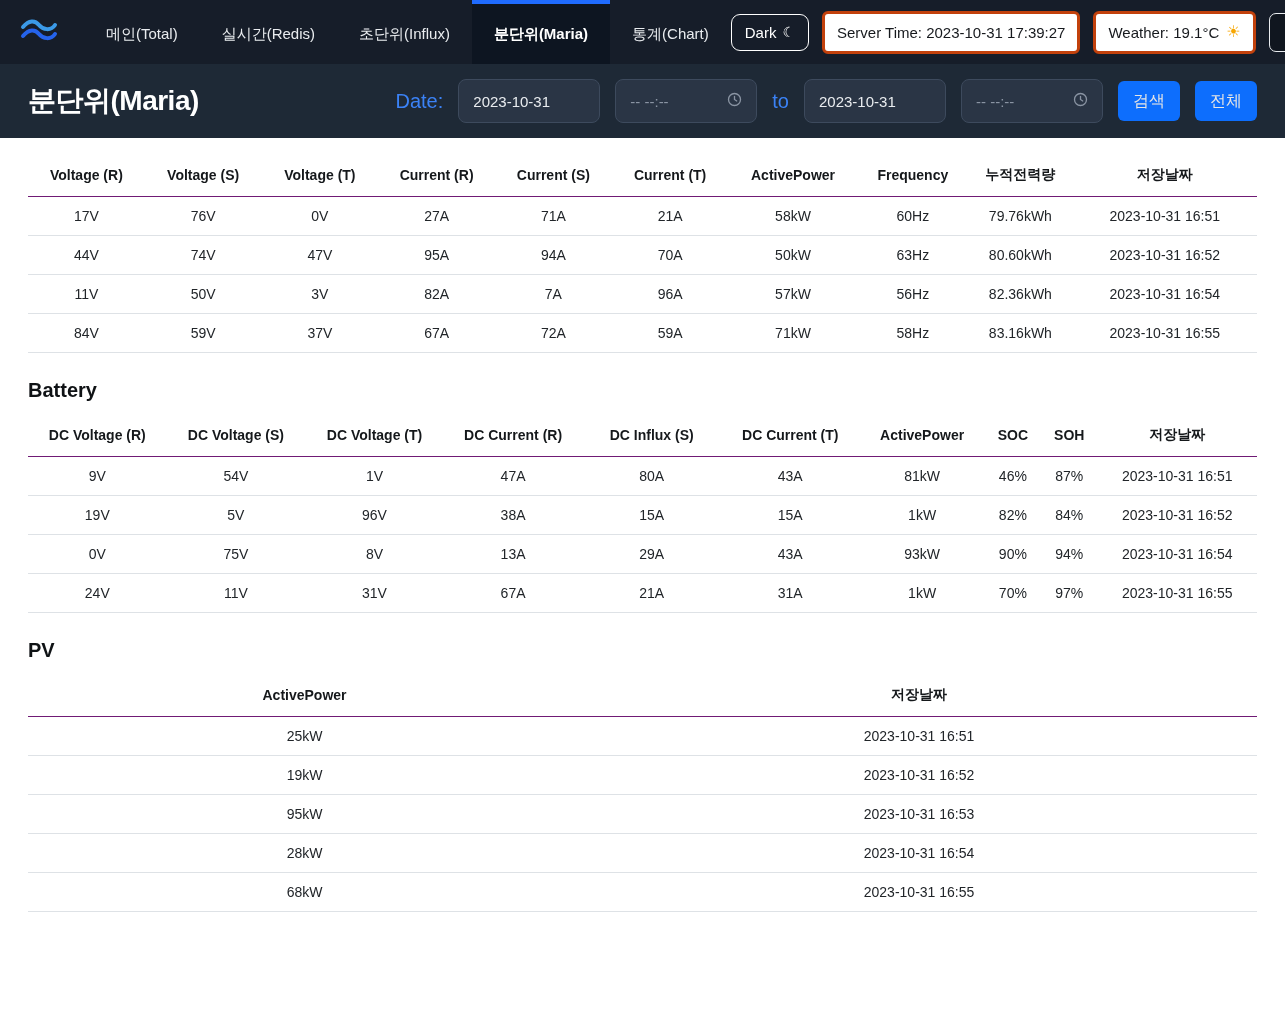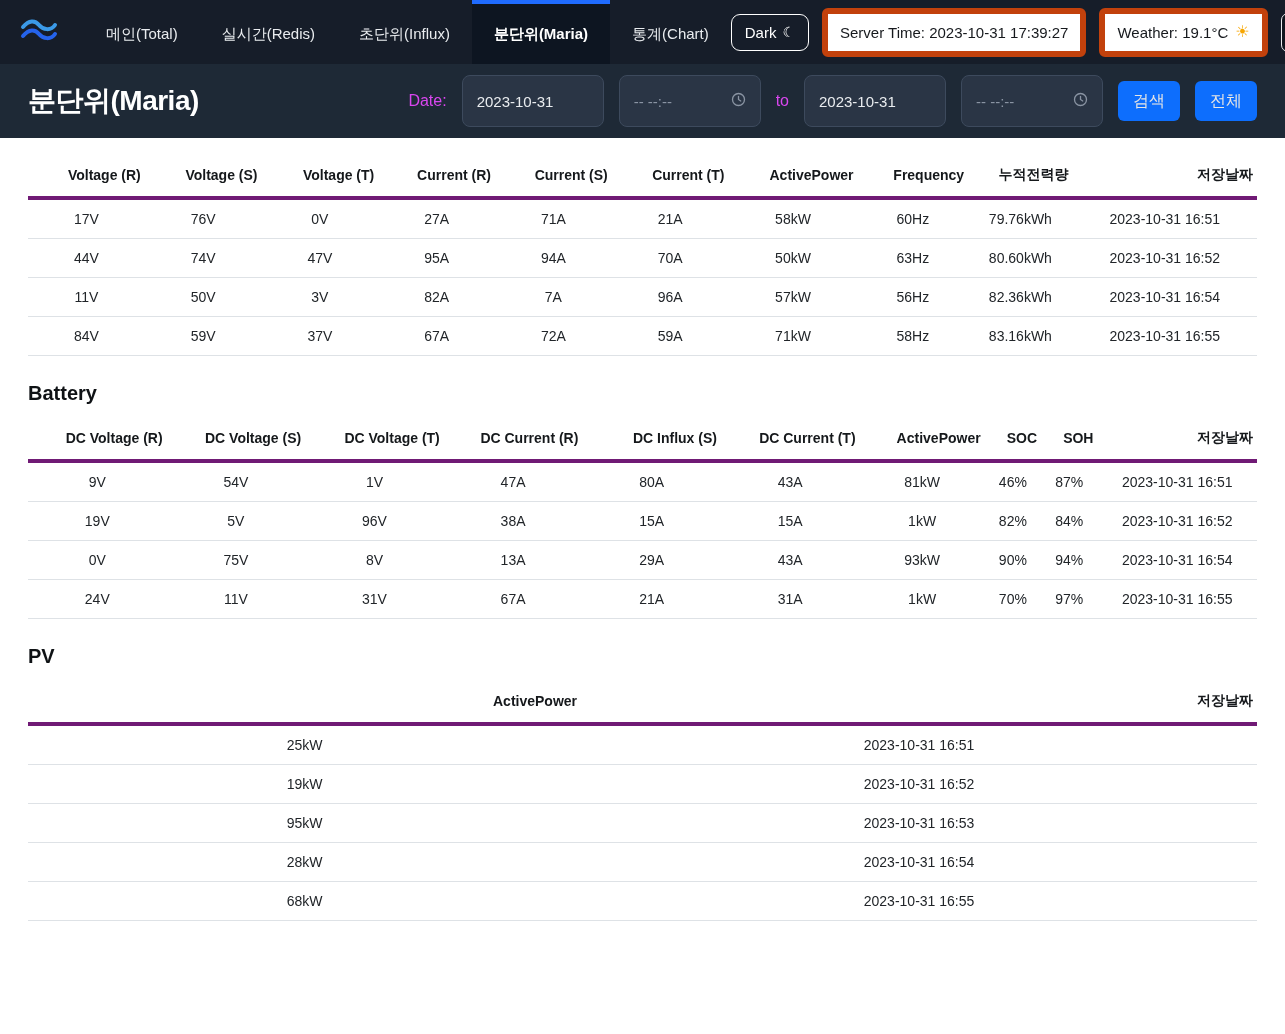--- a/index.html
+++ b/index.html
@@ -31,42 +31,42 @@
   }
   .indicator-extra { position: absolute; top: 0; left: 529px; width: 33px; height: 4px; background: #1f6bff; }
   .nav-right { margin-left: auto; display: flex; align-items: center; gap: 13px; }
   .dark-btn {
     background: transparent; border: 1px solid #ffffff; color: #ffffff;
     border-radius: 9px; padding: 9px 13px; font-size: 15px; cursor: pointer;
     font-family: inherit; display: flex; align-items: center; gap: 6px; white-space: nowrap;
   }
   .moon { font-size: 14px; }
   .pill {
-    background: #ffffff; border: 6px solid #c2410c; color: #16191d;
+    background: #ffffff; border: 3px solid #c2410c; color: #16191d;
     border-radius: 6px; padding: 10px 12px; font-size: 15px; white-space: nowrap;
     display: flex; align-items: center; gap: 7px; font-weight: 500; justify-content: center;
   }
   .sun { color: #f7a600; font-size: 16px; line-height: 1; }
   .user-btn {
     background: #10161f; border: 1px solid #e9ecef; color: #ffffff;
     border-radius: 7px; padding: 10px 15px; font-size: 15px; font-weight: 700;
     cursor: pointer; font-family: inherit; white-space: nowrap;
   }
 
   
   .page-header {
     height: 74px; background: #1e2936; color: #ffffff;
     display: flex; align-items: center; padding: 0 28px;
   }
   .page-title { font-size: 28px; font-weight: 700; letter-spacing: -0.5px; }
   .date-controls { margin-left: auto; display: flex; align-items: center; gap: 15px; }
-  .date-label, .to-label { font-size: 16px; color: #d946ef; }
+  .date-label, .to-label { font-size: 20px; color: #3b82f6; }
   .input-dark {
     background: #2a3545; border: 1px solid #3d4a5d; color: #e9ecef;
-    border-radius: 8px; height: 52px; width: 142px; padding: 0 14px;
+    border-radius: 8px; height: 44px; width: 142px; padding: 0 14px;
     font-size: 15px; display: flex; align-items: center; cursor: pointer;
   }
   .input-dark.time { justify-content: space-between; color: #8a94a3; }
   .btn-primary {
     background: #0d6efd; color: #e5e5e5; border: none; border-radius: 6px;
     height: 40px; width: 62px; font-size: 16px; cursor: pointer; font-family: inherit;
   }
 
   
   main { padding: 16px 28px 24px; }
@@ -74,22 +74,22 @@
   .section-head h2, .section-title { font-size: 20px; font-weight: 700; color: #0f1215; }
   .count { margin-left: auto; margin-right: 16px; color: #757e87; font-size: 15px; }
   .csv-btn {
     background: #0d6efd; color: #ffffff; border: none; border-radius: 6px;
     padding: 9px 12px; font-size: 14px; font-weight: 700; cursor: pointer; font-family: inherit;
   }
   .section-title { margin: 26px 0 12px; }
 
   table.data-table { width: 100%; border-collapse: collapse; table-layout: fixed; }
   table.data-table th {
-    font-size: 14px; font-weight: 700; color: #15181b; text-align: right;
-    padding: 12px 4px; border-bottom: 4px solid #701a75;
+    font-size: 14px; font-weight: 700; color: #15181b; text-align: center;
+    padding: 12px 4px; border-bottom: 1px solid #701a75;
   }
   table.data-table td {
     font-size: 14px; color: #212529; text-align: center;
     padding: 11px 4px; border-bottom: 1px solid #dee2e6; white-space: nowrap; overflow: hidden;
   }
   .t-pcs th:nth-child(-n+6) { width: 9.5%; }
   .t-pcs th:nth-child(7) { width: 10.5%; }
   .t-pcs th:nth-child(8) { width: 9%; }
   .t-pcs th:nth-child(9) { width: 8.5%; }
   .t-pcs th:nth-child(10) { width: 15%; }

